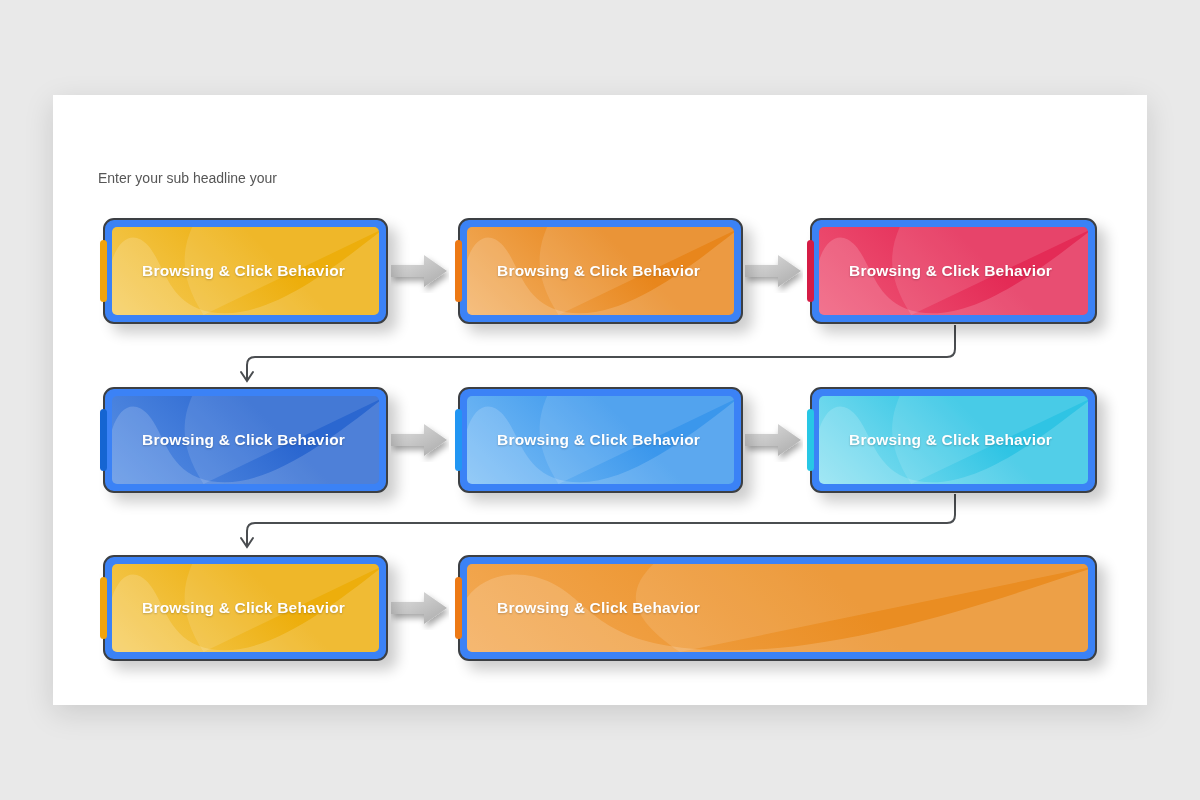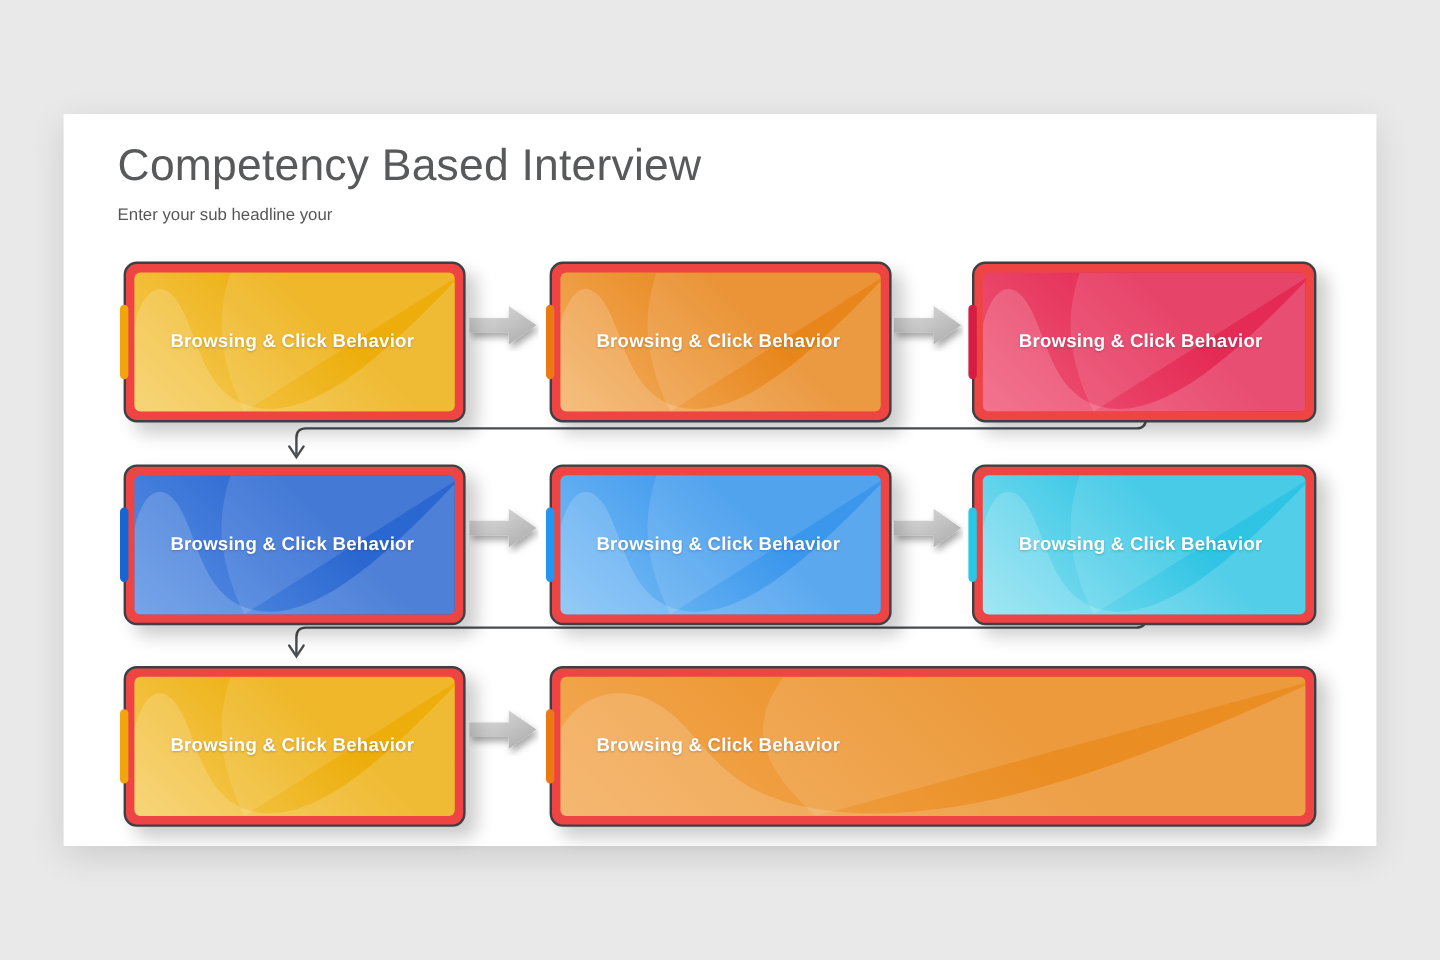--- a/index.html
+++ b/index.html
@@ -16,21 +16,21 @@
   .connectors { position:absolute; left:0; top:0; width:1094px; height:610px; pointer-events:none; }
   .conn { fill:none; stroke:var(--connector,#4a4d50); stroke-width:2; }
   .conn-head { fill:none; stroke:var(--connector,#4a4d50); stroke-width:2; stroke-linecap:round; }
 
   .garrow { position:absolute; width:58px; height:44px; }
   .a1{left:338px;top:154px} .a2{left:692px;top:154px}
   .a3{left:338px;top:323px} .a4{left:692px;top:323px}
   .a5{left:338px;top:491px}
 
   .boxes { position:absolute; inset:0; }
-  .box { position:absolute; width:285px; height:134px; background:#ef4444;
+  .box { position:absolute; width:285px; height:106px; background:#3b82f6;
          border:2px solid var(--frame-border,#3c3f43); border-radius:11px;
          box-shadow:9px 9px 14px rgba(0,0,0,.20); }
   .r0{top:123px} .r1{top:292px} .r2{top:460px}
   .c0{left:50px} .c1{left:405px} .c2{left:757px;width:287px}
   .box.wide{width:639px}
 
   .inner { position:absolute; inset:7px; border-radius:5px; overflow:hidden;
            background:linear-gradient(45deg, var(--light) 0%, var(--dark) 62%); }
   .gloss { position:absolute; inset:0; width:100%; height:100%; display:block; }
   .label { position:absolute; left:30px; top:50%; transform:translateY(-50%);
@@ -49,21 +49,20 @@
       <stop offset="1" stop-color="#a9a9a9"></stop>
     </linearGradient>
     <filter id="garrow-shadow" x="-30%" y="-30%" width="180%" height="200%">
       <feDropShadow dx="2" dy="4" stdDeviation="3" flood-color="#000000" flood-opacity="0.35"></feDropShadow>
     </filter>
   </defs>
 </svg>
 
 <div class="slide">
 
-  <h1 class="title">Competency Based Interview</h1>
   <p class="subtitle">Enter your sub headline your</p>
 
   <svg class="connectors" viewBox="0 0 1094 610">
     <path class="conn" d="M902,230 L902,254 Q902,262 894,262 L202,262 Q194,262 194,270 L194,284"></path>
     <path class="conn-head" d="M188,277 L194,286 L200,277"></path>
     <path class="conn" d="M902,399 L902,420 Q902,428 894,428 L202,428 Q194,428 194,436 L194,450"></path>
     <path class="conn-head" d="M188,443 L194,452 L200,443"></path>
   </svg>
 
   <svg class="garrow a1" viewBox="0 0 58 44">

